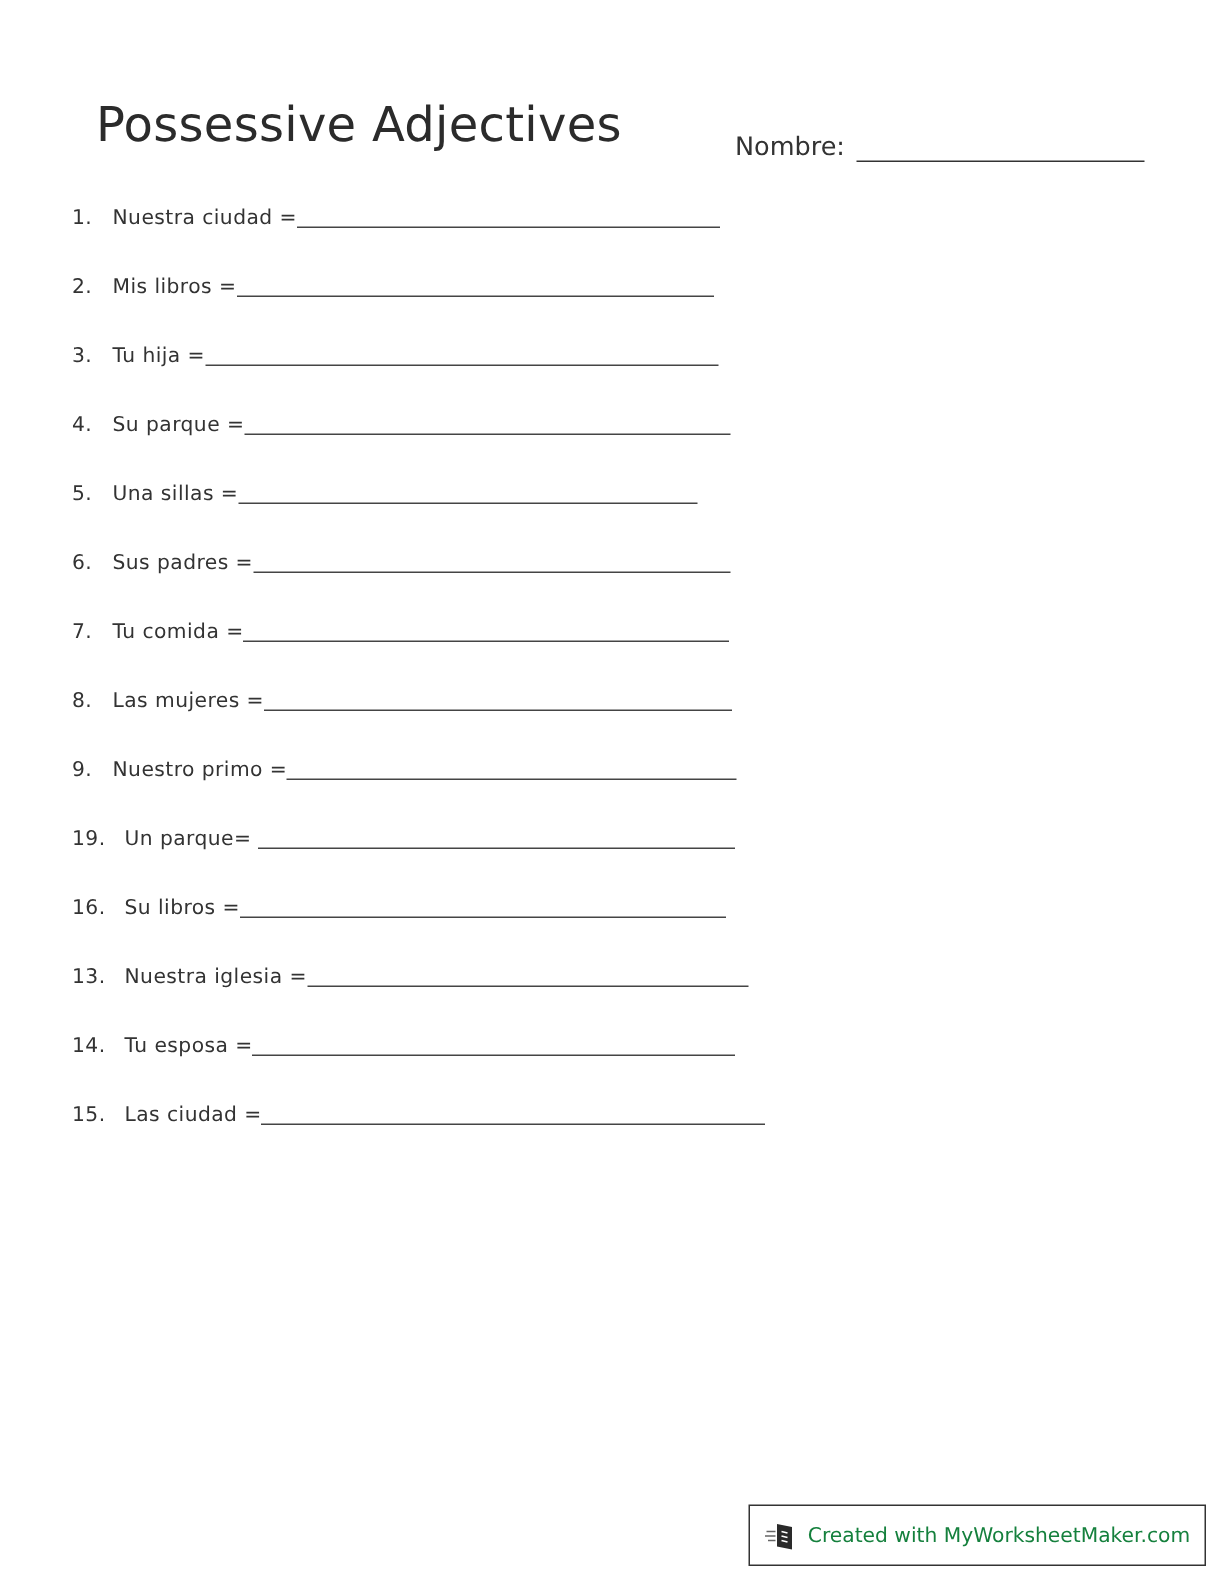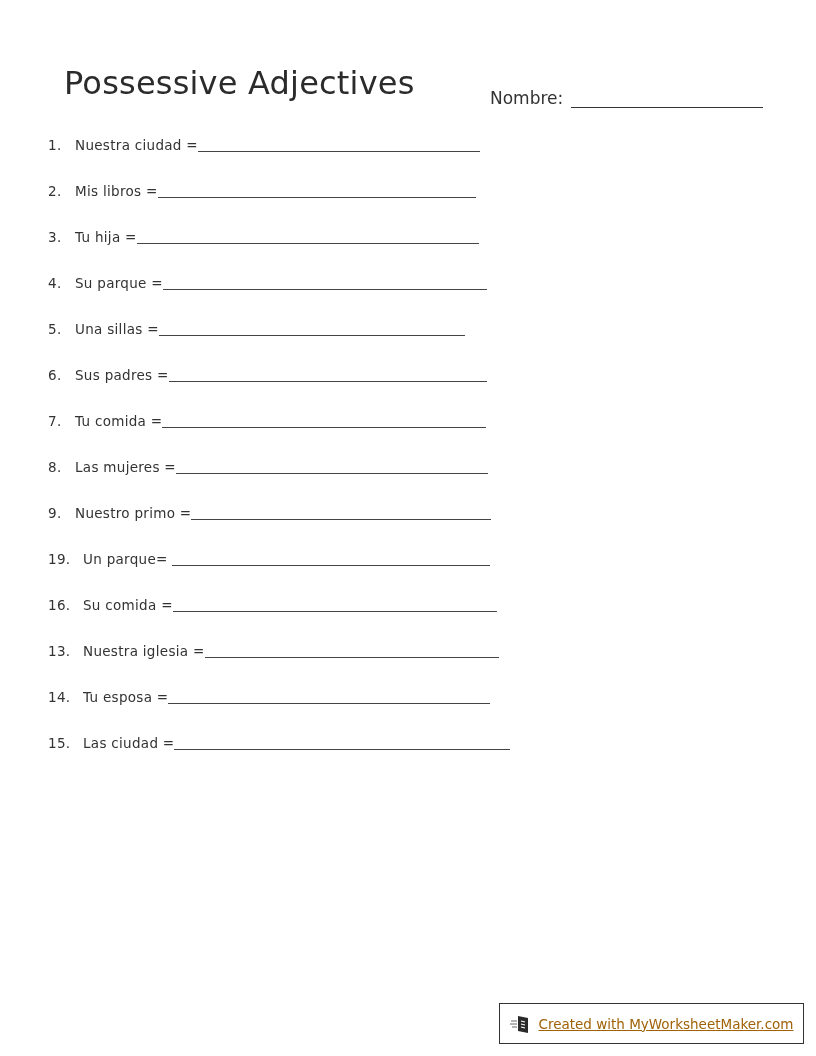--- a/index.html
+++ b/index.html
@@ -8,21 +8,21 @@
     .name-row { position: absolute; left: 490px; top: 52px; display: flex; align-items: flex-end; }
     .name-label { font-size: 17px; color: #333; margin-top: 36px; }
     .name-line { display: inline-block; width: 192px; border-bottom: 1.5px solid #333; margin-left: 8px; height: 24px; }
     .questions { position: absolute; left: 48px; top: 135px; margin: 0; padding: 0; list-style: none; }
     .q { height: 46px; display: flex; align-items: flex-end; font-size: 13.5px; color: #333; letter-spacing: 0.3px; }
     .q-num { display: inline-block; width: 27px; }
     .q-num.wide { width: 35px; }
     .q-text { white-space: pre; }
     .q-line { display: inline-block; border-bottom: 1px solid #444; height: 14px; margin-bottom: 1px; }
     .questions .q:first-child { height: 18px; }
-    .footer { position: absolute; left: 499px; top: 1003px; width: 305px; height: 41px; border: 1.5px solid #333; box-sizing: border-box; display: flex; align-items: center; justify-content: center; font-size: 13.5px; color: #a16207; text-decoration: underline; }
+    .footer { position: absolute; left: 499px; top: 1003px; width: 305px; height: 41px; border: 1.5px solid #333; box-sizing: border-box; display: flex; align-items: center; justify-content: center; font-size: 13.5px; color: #15803d; }
     .footer svg { margin-right: 7px; }
   </style>
 </head>
 <body>
 
 <h1 class="title">Possessive Adjectives</h1>
 
 <div class="name-row">
   <span class="name-label">Nombre:</span>
   <span class="name-line"></span>
@@ -74,21 +74,21 @@
       <span class="q-text">Nuestro primo =</span>
       <span class="q-line" style="width: 300px;"></span>
     </li>
     <li class="q">
       <span class="q-num wide">19.</span>
       <span class="q-text">Un parque= </span>
       <span class="q-line" style="width: 318px;"></span>
     </li>
     <li class="q">
       <span class="q-num wide">16.</span>
-      <span class="q-text">Su comida =</span>
+      <span class="q-text">Su libros =</span>
       <span class="q-line" style="width: 324px;"></span>
     </li>
     <li class="q">
       <span class="q-num wide">13.</span>
       <span class="q-text">Nuestra iglesia =</span>
       <span class="q-line" style="width: 294px;"></span>
     </li>
     <li class="q">
       <span class="q-num wide">14.</span>
       <span class="q-text">Tu esposa =</span>

